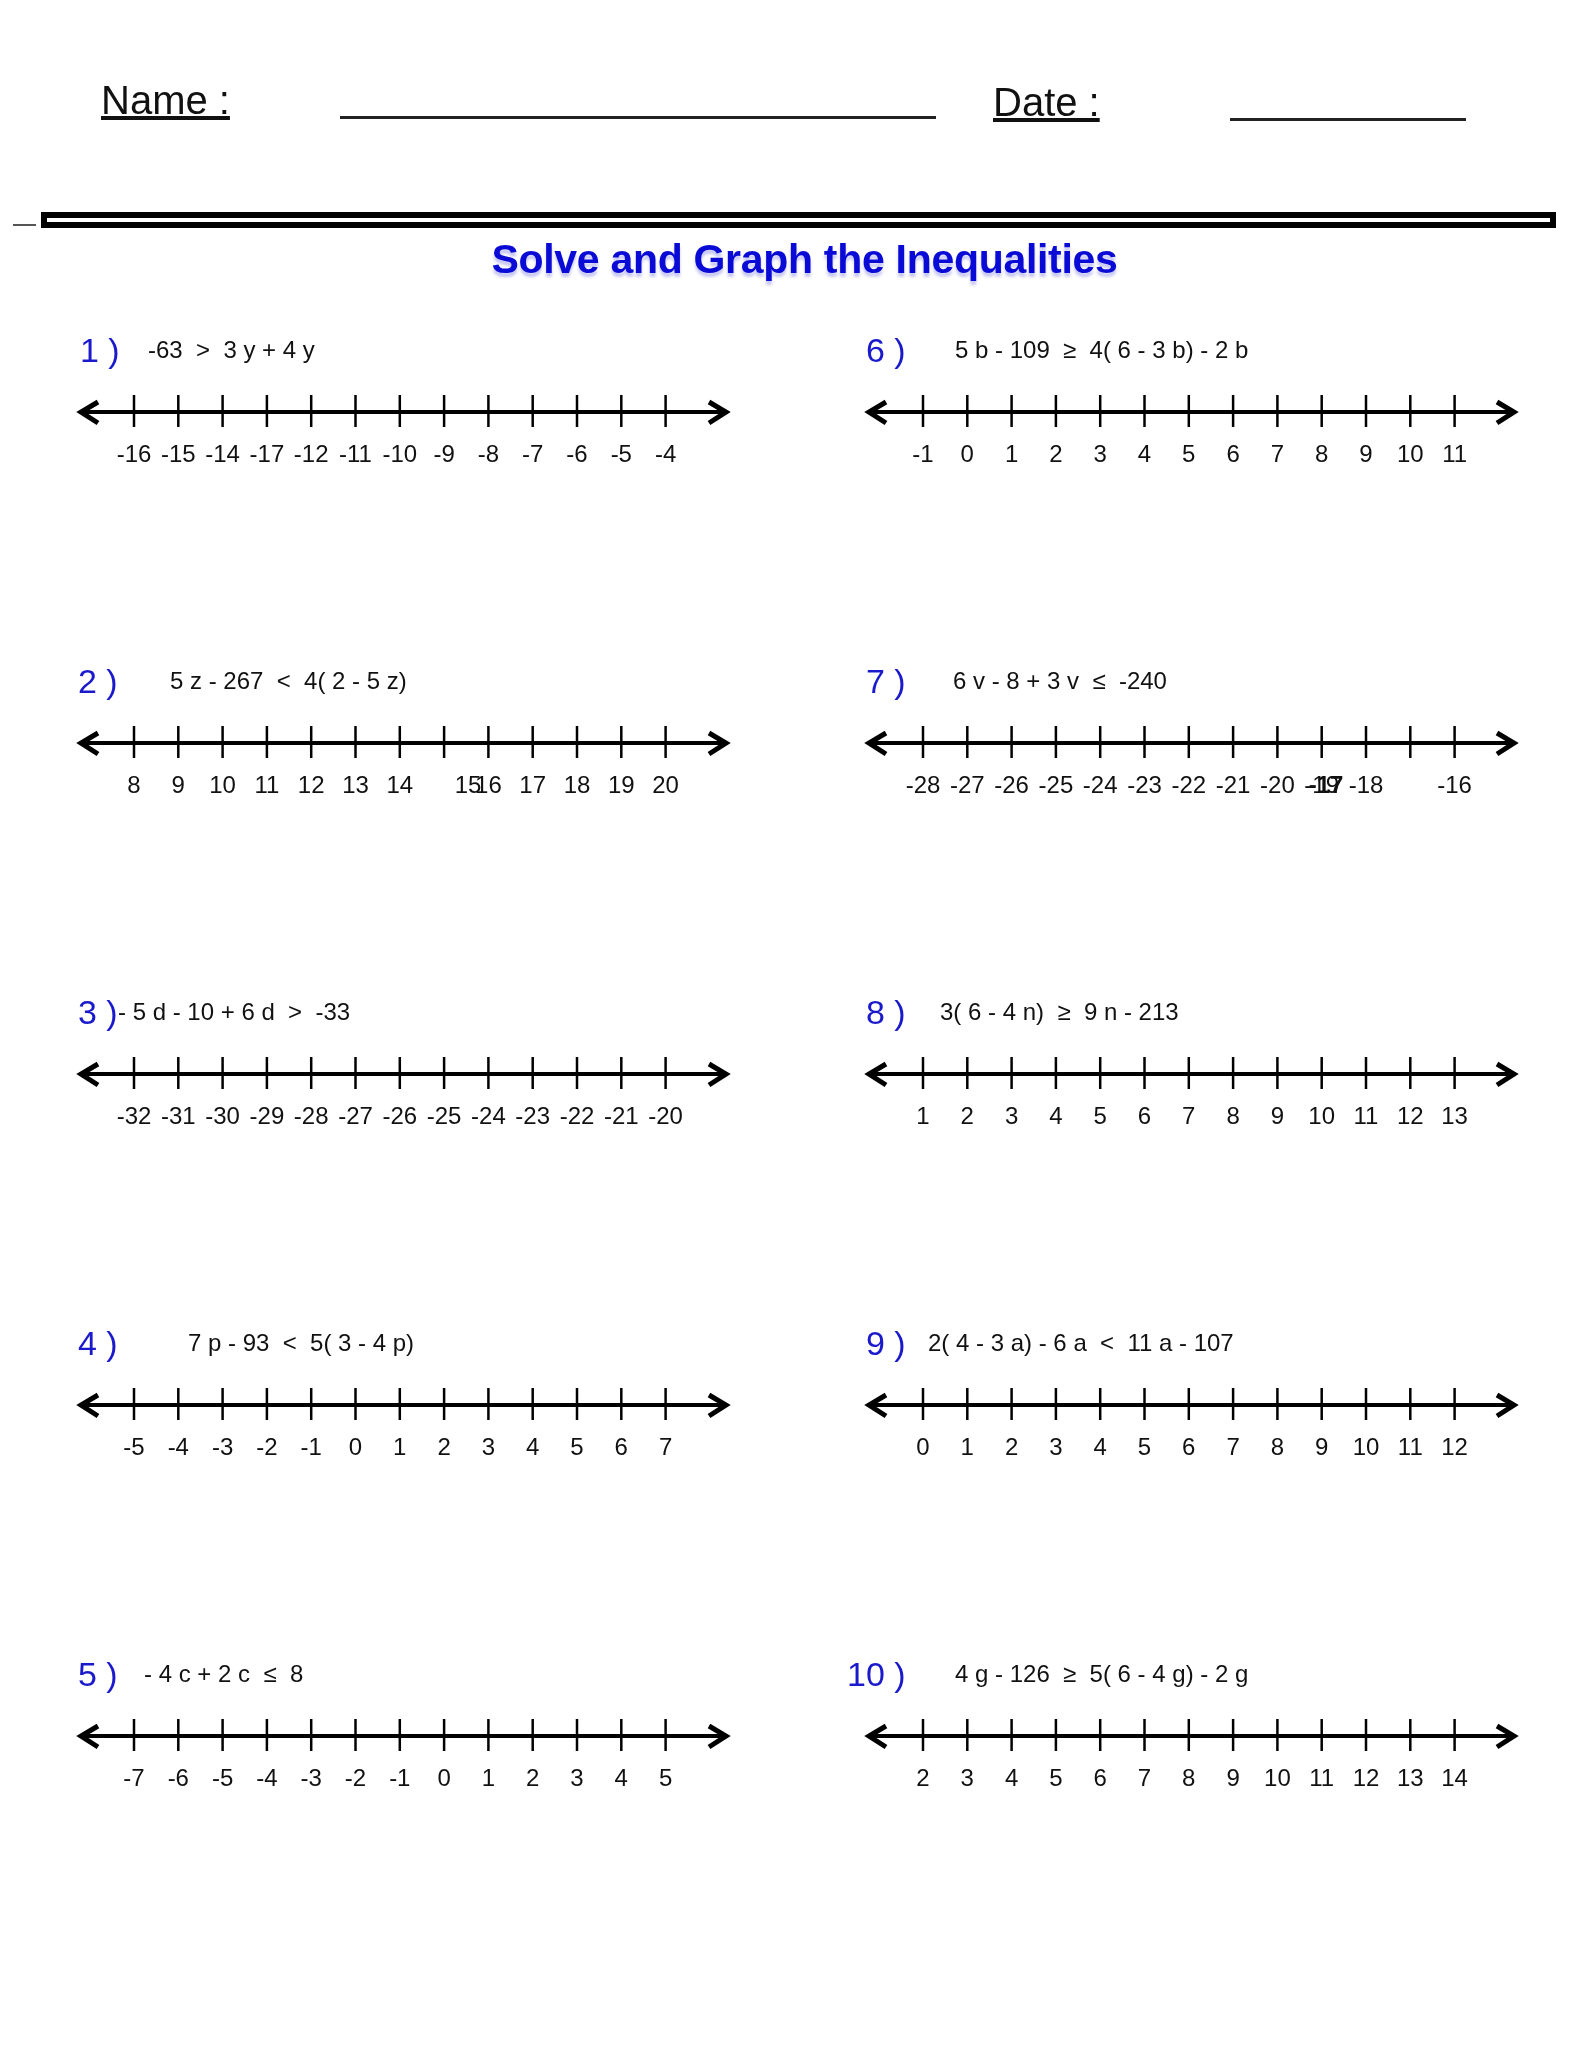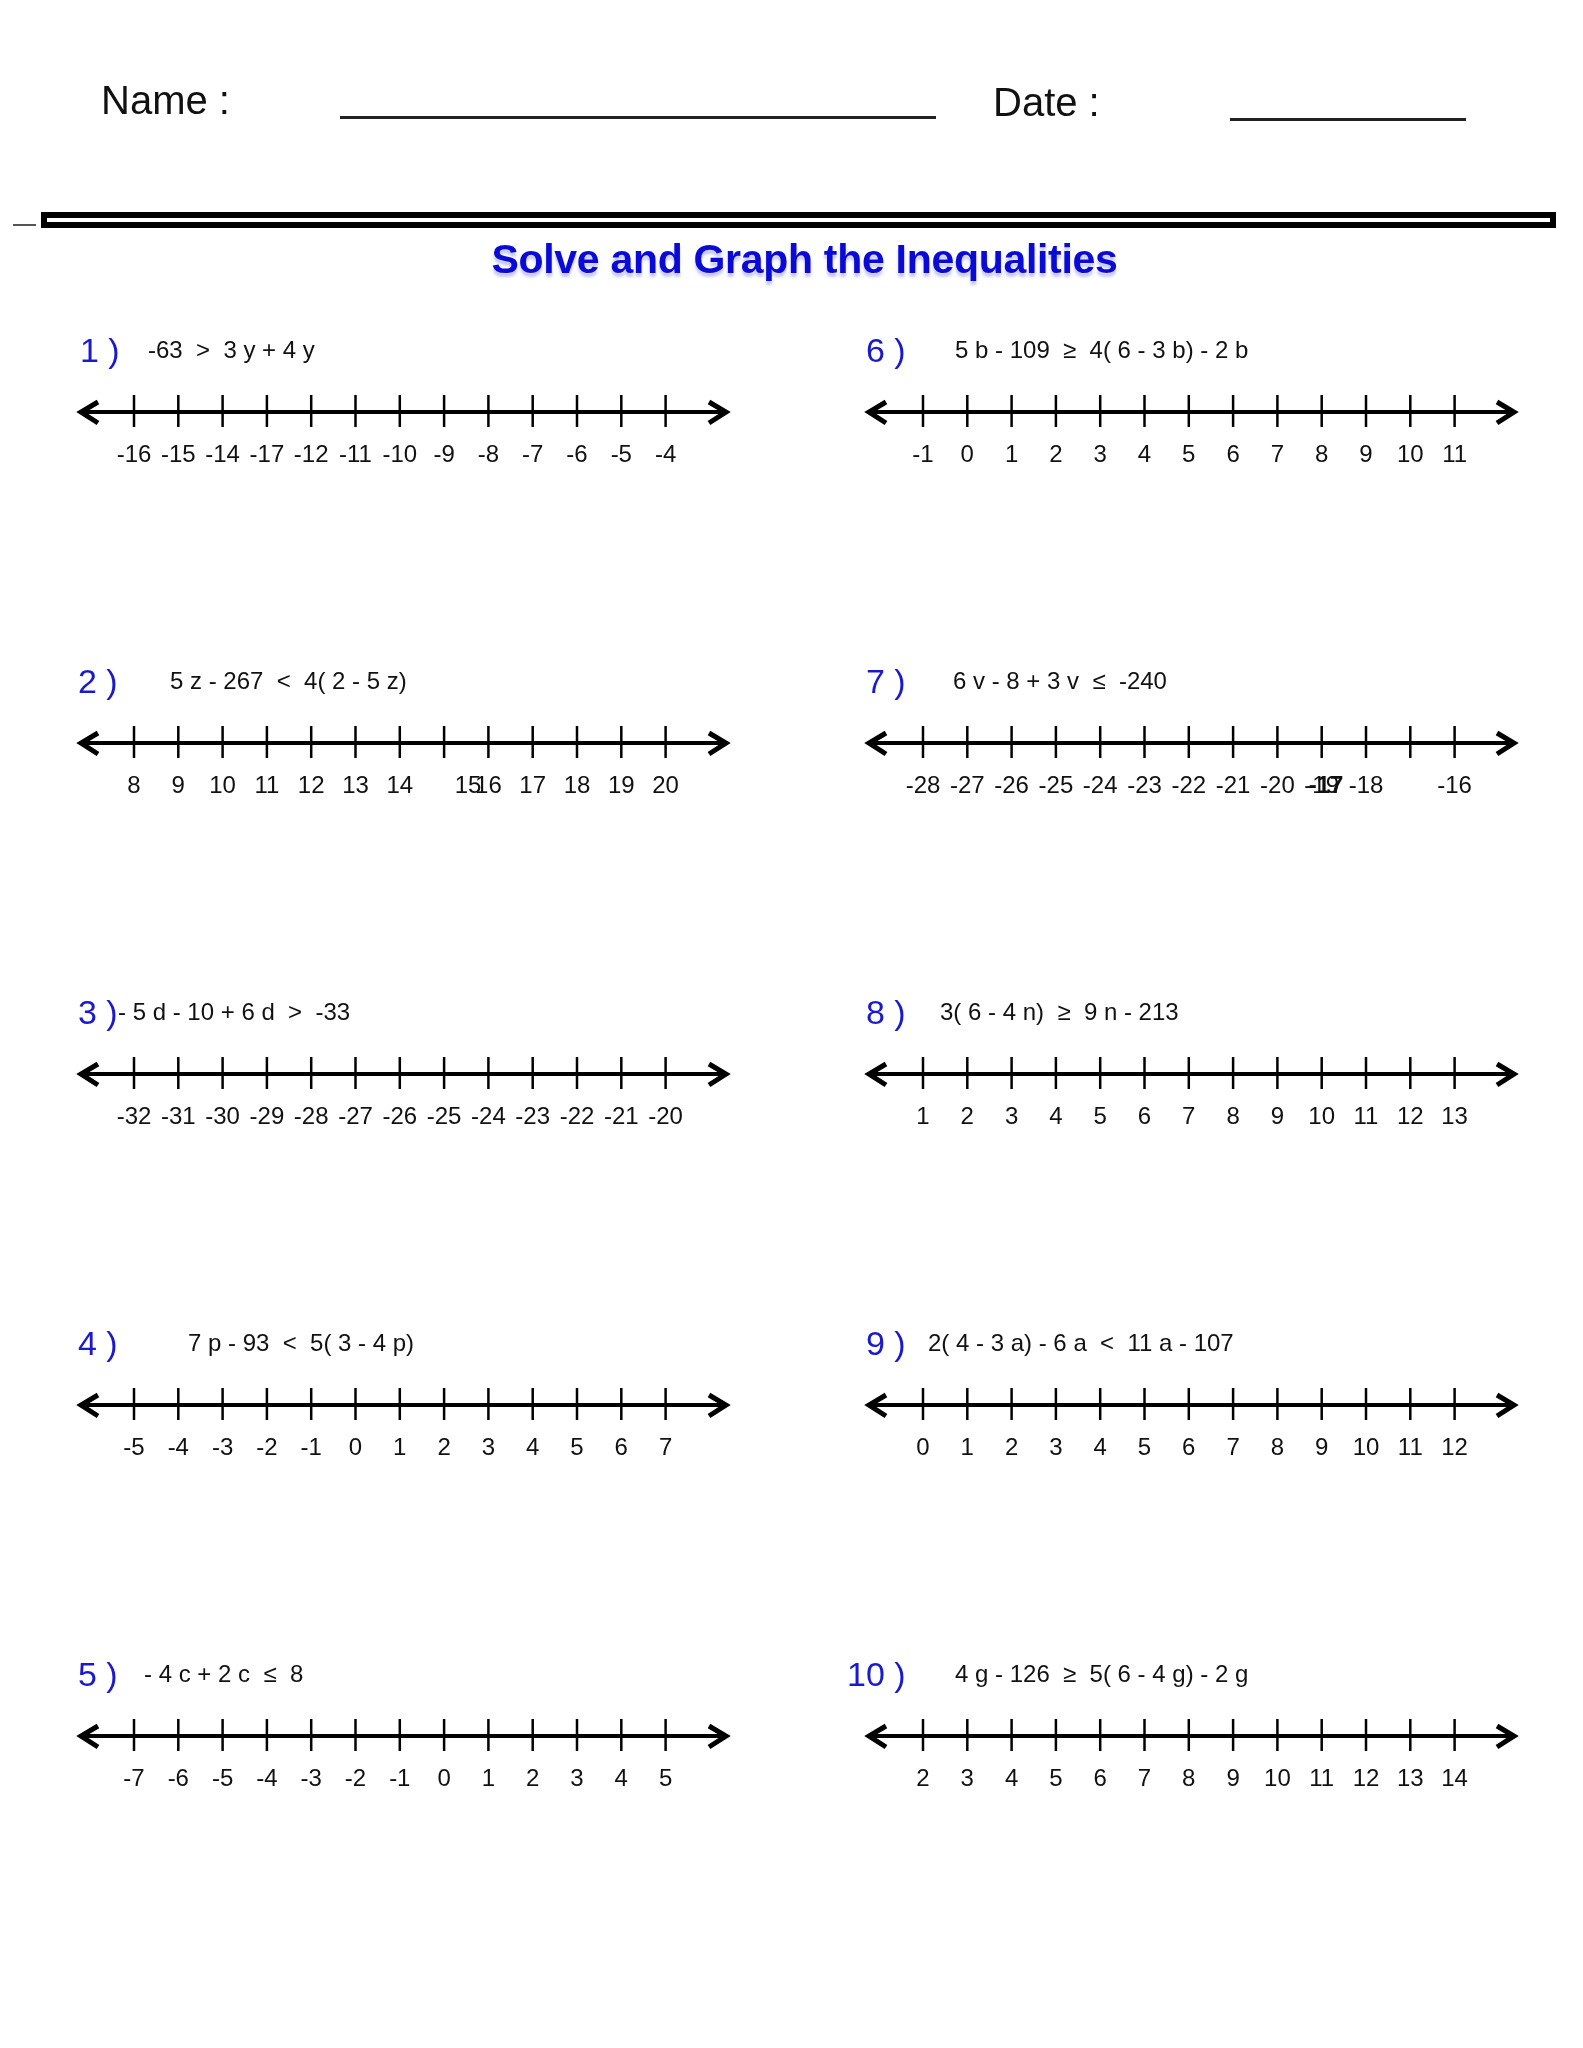--- a/index.html
+++ b/index.html
@@ -1,17 +1,17 @@
 <!DOCTYPE html>
 <html><head>
 <meta charset="utf-8">
 <style>
   html, body { margin:0; padding:0; background:#ffffff; }
   body { width:1583px; height:2048px; position:relative; overflow:hidden; font-family:"Liberation Sans", sans-serif; color:#111; }
-  .abs { position:absolute; }
+  .abs { position:absolute;text-decoration:underline; }
   .hdr-label { font-size:40px; color:#111; line-height:1; white-space:nowrap; }
   .blank-line { height:3px; background:#222; }
   .rule-outer { position:absolute; left:41px; top:212px; width:1515px; height:16px; background:#000; box-sizing:border-box; }
   .rule-inner { position:absolute; left:6px; right:6px; top:6px; height:4px; background:#fff; }
   .dash { position:absolute; left:13px; top:224px; width:23px; height:2px; background:#555; }
   .title { position:absolute; left:0; width:1583px; top:236px; text-align:center; font-size:41px; font-weight:bold; color:#0a0ad6; text-shadow:0 4px 3px rgba(90,90,220,0.35); white-space:nowrap; letter-spacing:-0.3px;padding-left:13px; }
   .pnum { position:absolute; top:0; font-size:34px; color:#1a1acc; line-height:40px; white-space:nowrap; }
   .expr { position:absolute; top:0; font-size:24px; color:#111; line-height:40px; white-space:pre; }
   .tick-label { position:absolute; font-size:24px; color:#111; transform:translateX(-50%); white-space:nowrap; line-height:28px; }
 </style>

